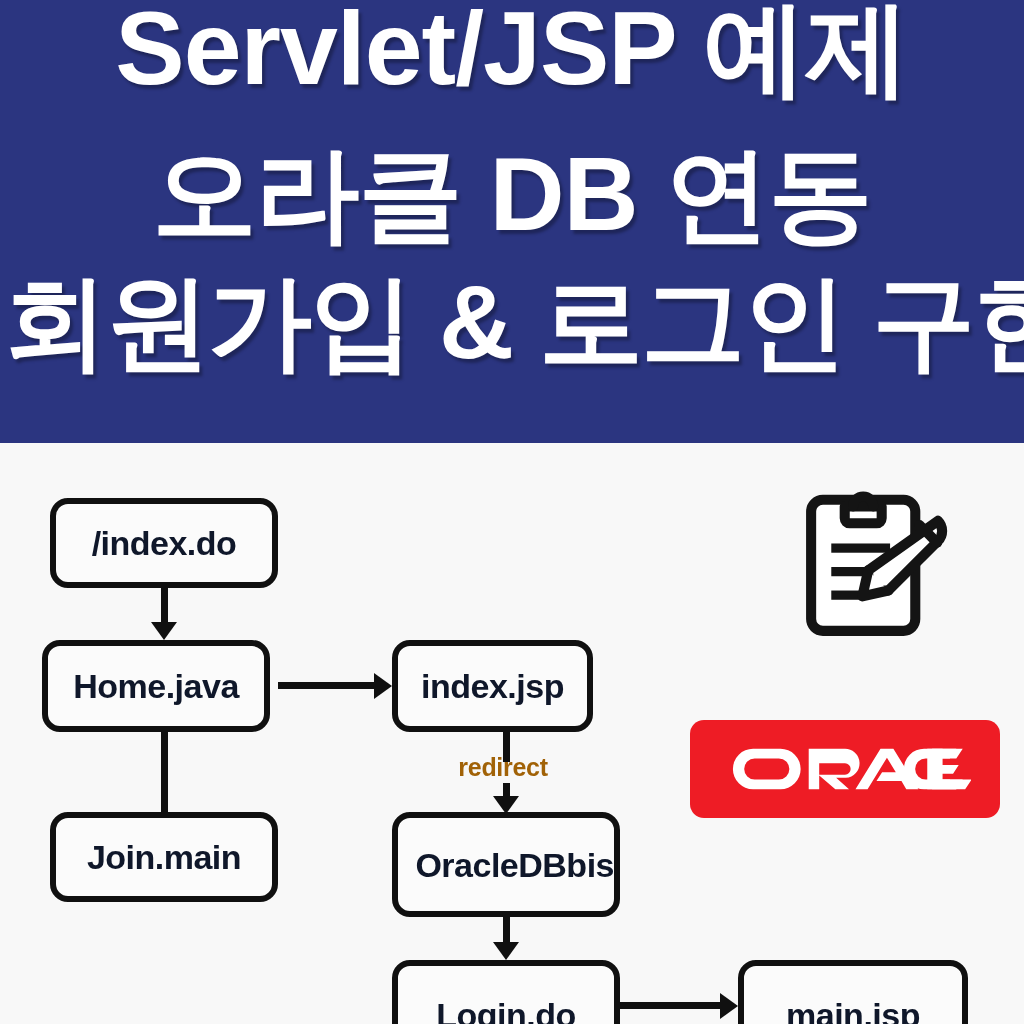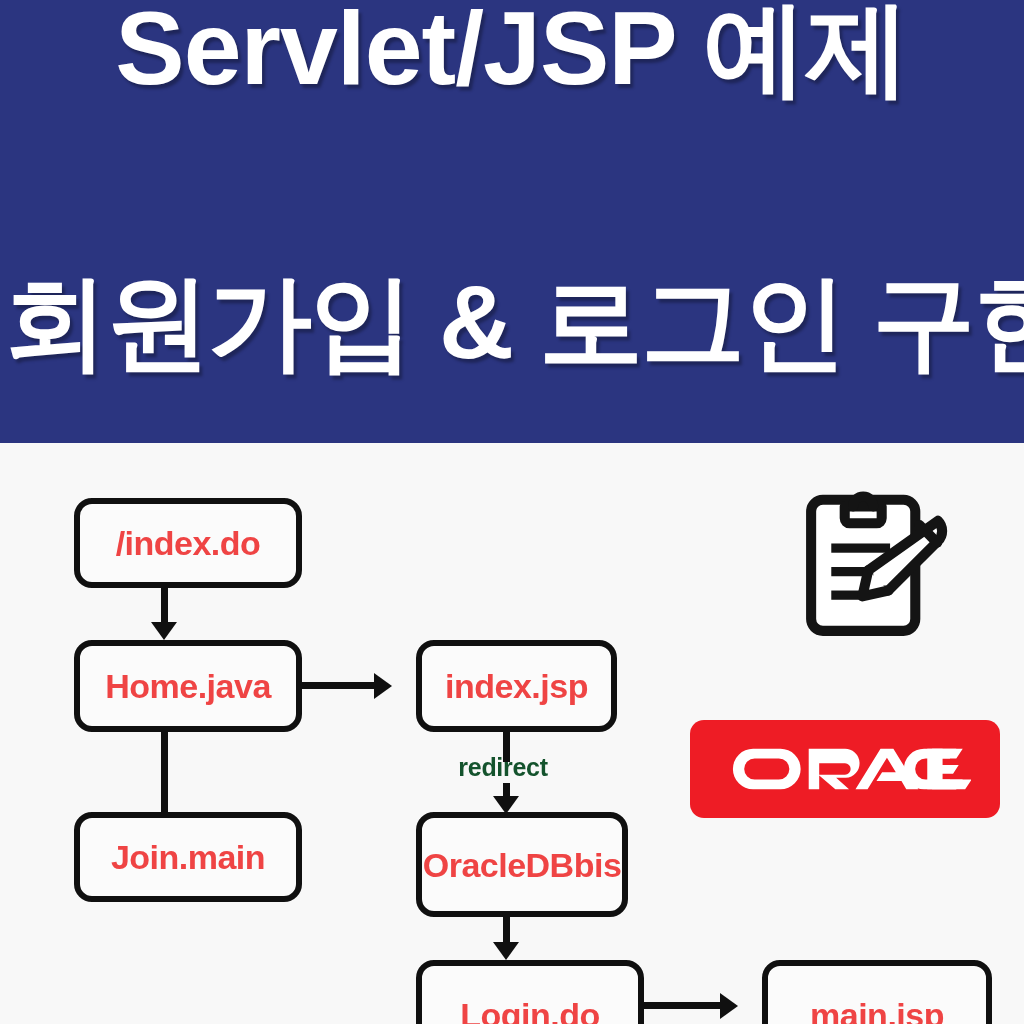--- a/index.html
+++ b/index.html
@@ -71,36 +71,35 @@
   .node {
     position: absolute;
     box-sizing: border-box;
     background: #fbfbfb;
     border: 6px solid #101010;
     border-radius: 18px;
     display: flex;
     align-items: center;
     justify-content: center;
     text-align: center;
-    color: #ef4444;
+    color: #0f172a;
     font-weight: bold;
     font-size: 34px;
     line-height: 42px;
     letter-spacing: -0.5px;
     font-family: "Liberation Sans", "DejaVu Sans", sans-serif;
-    margin-left: 24px;
   }
   .node-label { display: block; }
 
   
   #node-index-do      { left: 50px;  top: 55px;  width: 228px; height: 90px;  }
-  #node-home-java     { left: 50px;  top: 197px; width: 228px; height: 92px;  }
+  #node-home-java     { left: 42px;  top: 197px; width: 228px; height: 92px;  }
   #node-join-java     { left: 50px;  top: 369px; width: 228px; height: 90px;  }
   #node-index-jsp     { left: 392px; top: 197px; width: 201px; height: 92px;  }
-  #node-oracledbbis   { left: 392px; top: 369px; width: 212px; height: 105px; }
+  #node-oracledbbis   { left: 392px; top: 369px; width: 228px; height: 105px; justify-content: flex-end; }
   #node-login-do      { left: 392px; top: 517px; width: 228px; height: 110px; }
   #node-main-jsp      { left: 738px; top: 517px; width: 230px; height: 110px; }
 
   
   .conn {
     position: absolute;
     background: #101010;
   }
   .conn-v { width: 7px; }
   .conn-h { height: 7px; }
@@ -136,21 +135,21 @@
   #arrow-login-main       { left: 720px; top: 550px; }
 
   #label-redirect {
     position: absolute;
     left: 422px;
     top: 310px;
     width: 162px;
     text-align: center;
     font-size: 25px;
     font-weight: bold;
-    color: #14532d;
+    color: #a16207;
     letter-spacing: -0.3px;
     font-family: "Liberation Sans", "DejaVu Sans", sans-serif;
   }
 
   
   #clipboard-icon {
     position: absolute;
     left: 796px;
     top: 40px;
     width: 168px;
@@ -173,20 +172,21 @@
     height: 50px;
   }
 </style>
 </head>
 <body>
 
 <div id="page">
 
   <div id="banner">
     <div class="title-line" id="title-line-1">Servlet/JSP 예제</div>
+    <div class="title-line" id="title-line-2">오라클 DB 연동</div>
     <div class="title-line" id="title-line-3">회원가입 &amp; 로그인 구현</div>
   </div>
 
   <div id="flow">
 
     <div class="conn conn-v" id="conn-indexdo-home"></div>
     <div class="arrowhead-down" id="arrow-indexdo-home"></div>
 
     <div class="conn conn-v" id="conn-home-join"></div>
 

